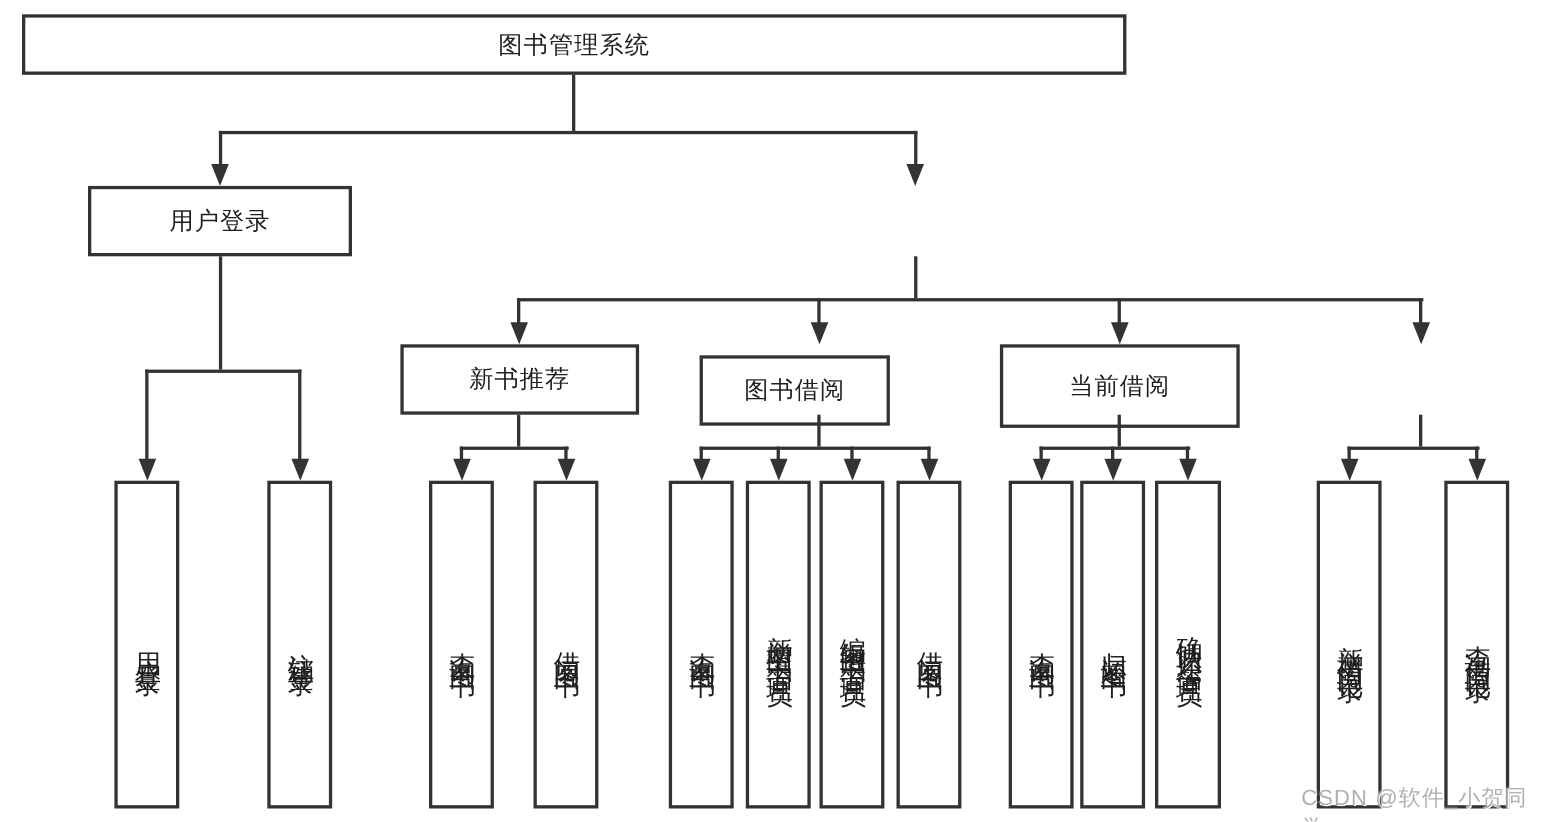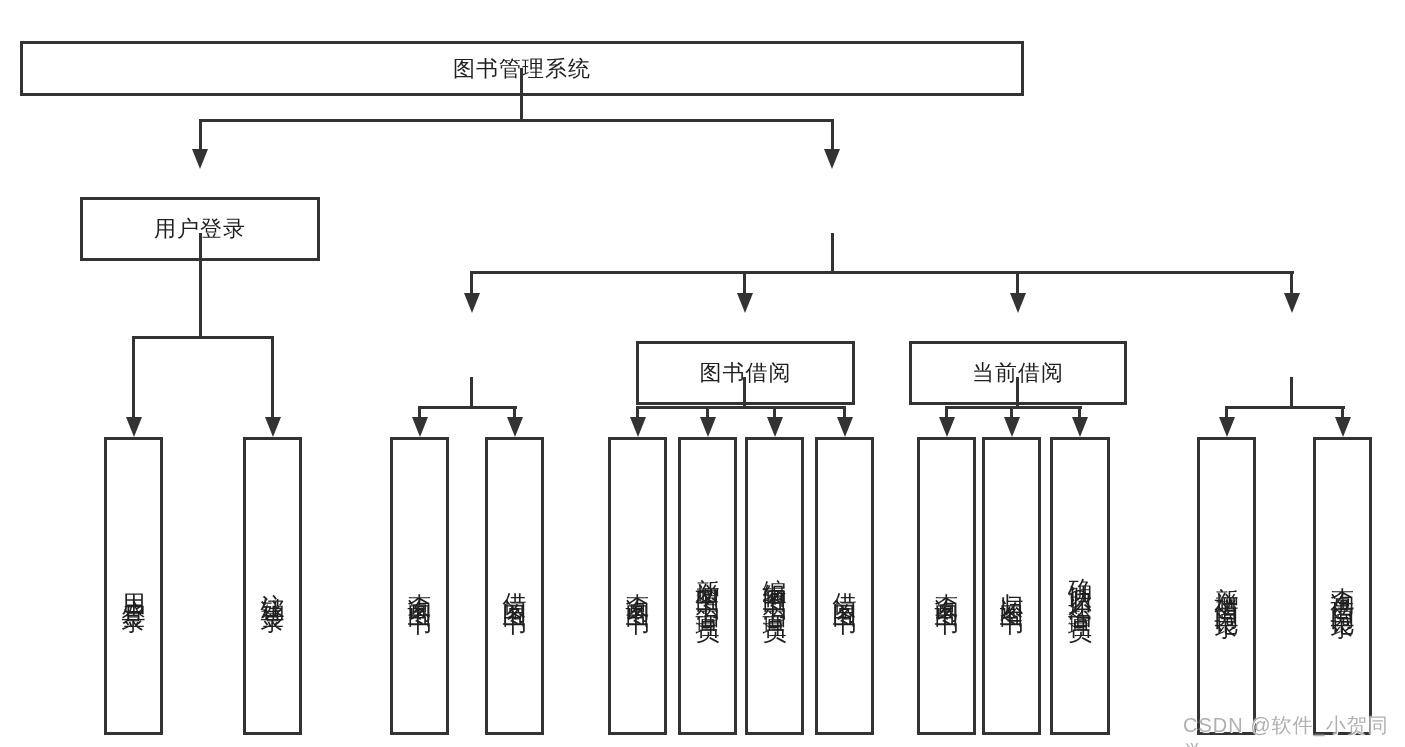--- a/index.html
+++ b/index.html
@@ -2,21 +2,21 @@
 <html><head>
 <meta charset="utf-8">
 <style>
   html,body{margin:0;padding:0;background:#ffffff;}
   body{font-family:"Liberation Sans", sans-serif;}
   #canvas{position:relative;width:1405px;height:747px;background:#ffffff;overflow:hidden;}
   .hnode{
     position:absolute;box-sizing:border-box;
     border:3px solid #333333;background:#ffffff;
     display:flex;align-items:center;justify-content:center;
-    font-size:22px;color:#1f1f1f;letter-spacing:1px;margin-top:28px;
+    font-size:22px;color:#1f1f1f;letter-spacing:1px;
   }
   .vnode{
     position:absolute;box-sizing:border-box;
     border:3px solid #333333;background:#ffffff;
     display:flex;align-items:center;justify-content:center;
     font-size:24px;color:#1f1f1f;
   }
   .vtext{
     writing-mode:vertical-rl;text-orientation:mixed;
     white-space:nowrap;letter-spacing:6px;line-height:1;
@@ -36,22 +36,23 @@
 </style>
 </head>
 <body>
 
 <div id="canvas">
 
   <div class="hnode" style="left:20px;top:13px;width:1004px;height:55px;">图书管理系统</div>
 
   <div class="hnode" style="left:80px;top:169px;width:240px;height:64px;">用户登录</div>
 
-  <div class="hnode" style="left:636px;top:313px;width:219px;height:64px;">图书借阅</div>
-  <div class="hnode" style="left:909px;top:313px;width:218px;height:64px;">当前借阅</div>
+  <div class="hnode" style="left:364px;top:313px;width:217px;height:64px;">新书推荐</div>
+  <div class="hnode" style="left:636px;top:323px;width:173px;height:64px;">图书借阅</div>
+  <div class="hnode" style="left:909px;top:313px;width:218px;height:76px;">当前借阅</div>
 
   <div class="vnode" style="left:104px;top:437px;width:59px;height:298px;">
     <span class="vtext">用户登录</span>
   </div>
   <div class="vnode" style="left:243px;top:437px;width:59px;height:298px;">
     <span class="vtext">注销登录</span>
   </div>
 
   <div class="vnode" style="left:390px;top:437px;width:59px;height:298px;">
     <span class="vtext">查询图书</span>

